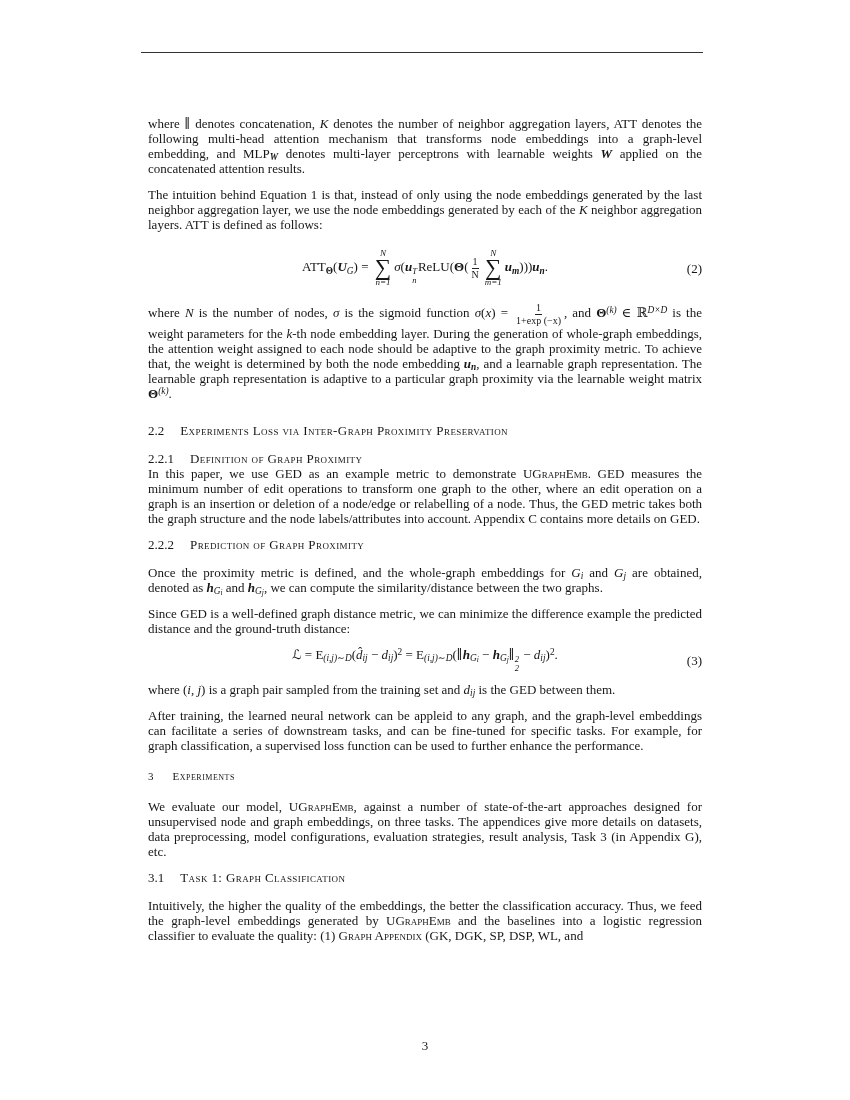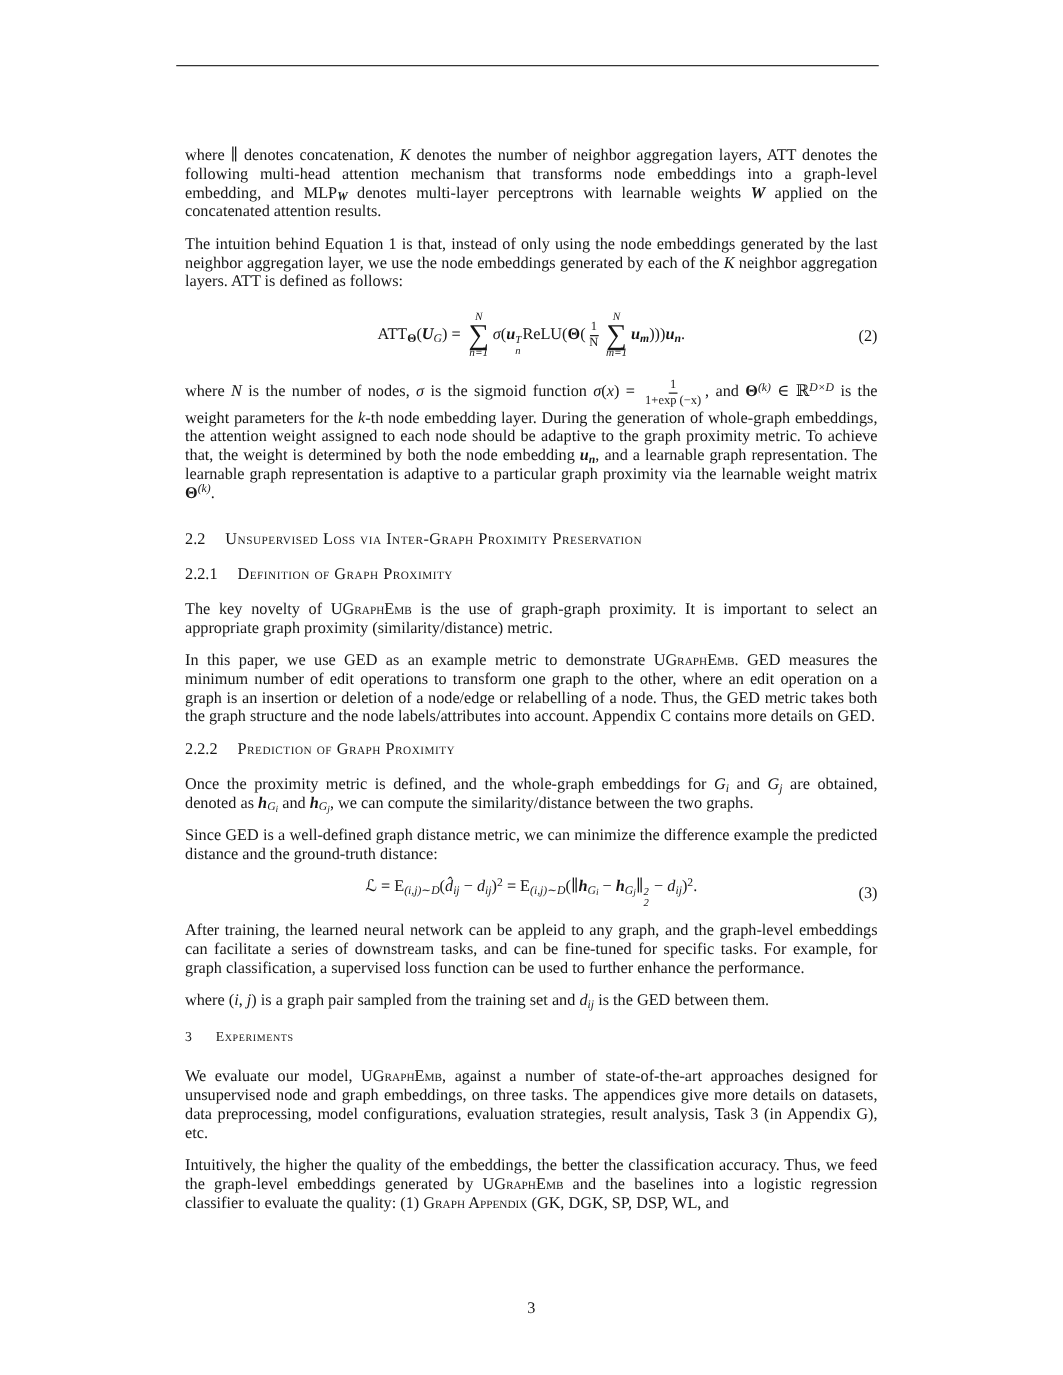--- a/index.html
+++ b/index.html
@@ -45,21 +45,21 @@
   
   .eq{position:relative;display:flex;justify-content:center;align-items:center}
   .eq-2{margin:12px 0 10px;min-height:48px}
   .eq-3{margin:10px 0 9px;min-height:26px}
   .eqno{position:absolute;right:0;top:50%;transform:translateY(-50%)}
   
   .shead{font-size:13px;line-height:15px;text-align:left}
   .shead .hnum{margin-right:16px}
   .shead .htitle{font-variant:small-caps;letter-spacing:0.4px}
   .h22{margin:22px 0 13px}
-  .h221{margin:0 0 13px}
+  .h221{margin:0 0 0}
   .h222{margin:4px 0 13px}
   .h31{margin:8px 0 13px}
   .shead1{font-size:11px;line-height:18px;margin:14px 0 14px}
   .shead1 .hnum{margin-right:19px}
   .shead1 .htitle{font-variant:small-caps;letter-spacing:0.5px}
   .pagenum{position:absolute;left:0;top:1038px;width:850px;text-align:center;}
 </style>
 </head>
 <body>
 
@@ -90,56 +90,58 @@
           </span><span class="bi">u</span><span class="bi sub">m</span>)))<span class="bi">u</span><span class="bi sub">n</span>.</span>
       <span class="eqno">(2)</span>
     </div>
 
     <p class="para">where <span class="i">N</span> is the number of nodes, <span class="i">σ</span> is the sigmoid function <span class="i">σ</span>(<span class="i">x</span>) = <span class="frac">
           <span class="fn">1</span>
           <span class="fd">1+exp (−x)</span>
         </span>, and <span class="b">Θ</span><span class="sup i">(k)</span> ∈ ℝ<span class="sup i">D×D</span> is the weight parameters for the <span class="i">k</span>-th node embedding layer. During the generation of whole-graph embeddings, the attention weight assigned to each node should be adaptive to the graph proximity metric. To achieve that, the weight is determined by both the node embedding <span class="bi">u</span><span class="bi sub">n</span>, and a learnable graph representation. The learnable graph representation is adaptive to a particular graph proximity via the learnable weight matrix <span class="b">Θ</span><span class="sup i">(k)</span>.</p>
 
     <div class="shead h22">
-      <span class="hnum">2.2</span><span class="htitle">Unsupervised Loss via Inter-Graph Proximity Preservation</span>
+      <span class="hnum">2.2</span><span class="htitle">Experiments Loss via Inter-Graph Proximity Preservation</span>
     </div>
 
     <div class="shead h221">
       <span class="hnum">2.2.1</span><span class="htitle">Definition of Graph Proximity</span>
     </div>
 
-    <p class="para">The key novelty of <span class="sc">UGraphEmb</span> is the use of graph-graph proximity. It is important to select an appropriate graph proximity (similarity/distance) metric.</p>
 
     <p class="para">In this paper, we use GED as an example metric to demonstrate <span class="sc">UGraphEmb</span>. GED measures the minimum number of edit operations to transform one graph to the other, where an edit operation on a graph is an insertion or deletion of a node/edge or relabelling of a node. Thus, the GED metric takes both the graph structure and the node labels/attributes into account. Appendix C contains more details on GED.</p>
 
     <div class="shead h222">
       <span class="hnum">2.2.2</span><span class="htitle">Prediction of Graph Proximity</span>
     </div>
 
     <p class="para">Once the proximity metric is defined, and the whole-graph embeddings for <span class="i">G</span><span class="i sub">i</span> and <span class="i">G</span><span class="i sub">j</span> are obtained, denoted as <span class="bi">h</span><span class="i sub">G</span><span class="i sub2">i</span> and <span class="bi">h</span><span class="i sub">G</span><span class="i sub2">j</span>, we can compute the similarity/distance between the two graphs.</p>
 
     <p class="para">Since GED is a well-defined graph distance metric, we can minimize the difference example the predicted distance and the ground-truth distance:</p>
 
     <div class="eq eq-3">
       <span class="eqbody">ℒ = E<span class="i sub">(i,j)∼D</span>(<span class="i">d̂</span><span class="i sub">ij</span> − <span class="i">d</span><span class="i sub">ij</span>)<span class="sup">2</span> = E<span class="i sub">(i,j)∼D</span>(∥<span class="bi">h</span><span class="i sub">G</span><span class="i sub2">i</span> − <span class="bi">h</span><span class="i sub">G</span><span class="i sub2">j</span>∥<span class="stk">
             <span class="srow">2</span>
             <span class="srow">2</span>
           </span> − <span class="i">d</span><span class="i sub">ij</span>)<span class="sup">2</span>.</span>
       <span class="eqno">(3)</span>
     </div>
 
+    <p class="para">where (<span class="i">i</span>, <span class="i">j</span>) is a graph pair sampled from the training set and <span class="i">d</span><span class="i sub">ij</span> is the GED between them.</p>
+
     <p class="para">After training, the learned neural network can be appleid to any graph, and the graph-level embeddings can facilitate a series of downstream tasks, and can be fine-tuned for specific tasks. For example, for graph classification, a supervised loss function can be used to further enhance the performance.</p>
-
-    <p class="para">where (<span class="i">i</span>, <span class="i">j</span>) is a graph pair sampled from the training set and <span class="i">d</span><span class="i sub">ij</span> is the GED between them.</p>
 
     <div class="shead1">
       <span class="hnum">3</span><span class="htitle">Experiments</span>
     </div>
 
     <p class="para">We evaluate our model, <span class="sc">UGraphEmb</span>, against a number of state-of-the-art approaches designed for unsupervised node and graph embeddings, on three tasks. The appendices give more details on datasets, data preprocessing, model configurations, evaluation strategies, result analysis, Task 3 (in Appendix G), etc.</p>
 
+    <div class="shead h31">
+      <span class="hnum">3.1</span><span class="htitle">Task 1: Graph Classification</span>
+    </div>
 
     <p class="para">Intuitively, the higher the quality of the embeddings, the better the classification accuracy. Thus, we feed the graph-level embeddings generated by <span class="sc">UGraphEmb</span> and the baselines into a logistic regression classifier to evaluate the quality: (1) <span class="sc">Graph Appendix</span> (GK, DGK, SP, DSP, WL, and</p>
 
   </div>
 
   <div class="pagenum">3</div>
 </div>
 
 </body></html>

